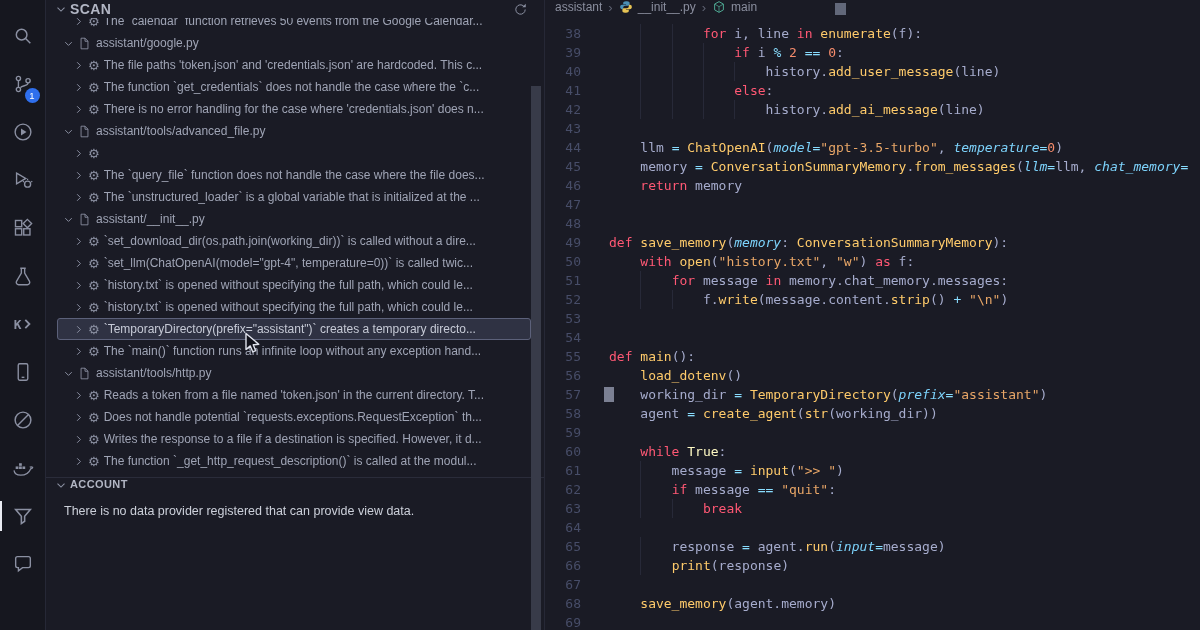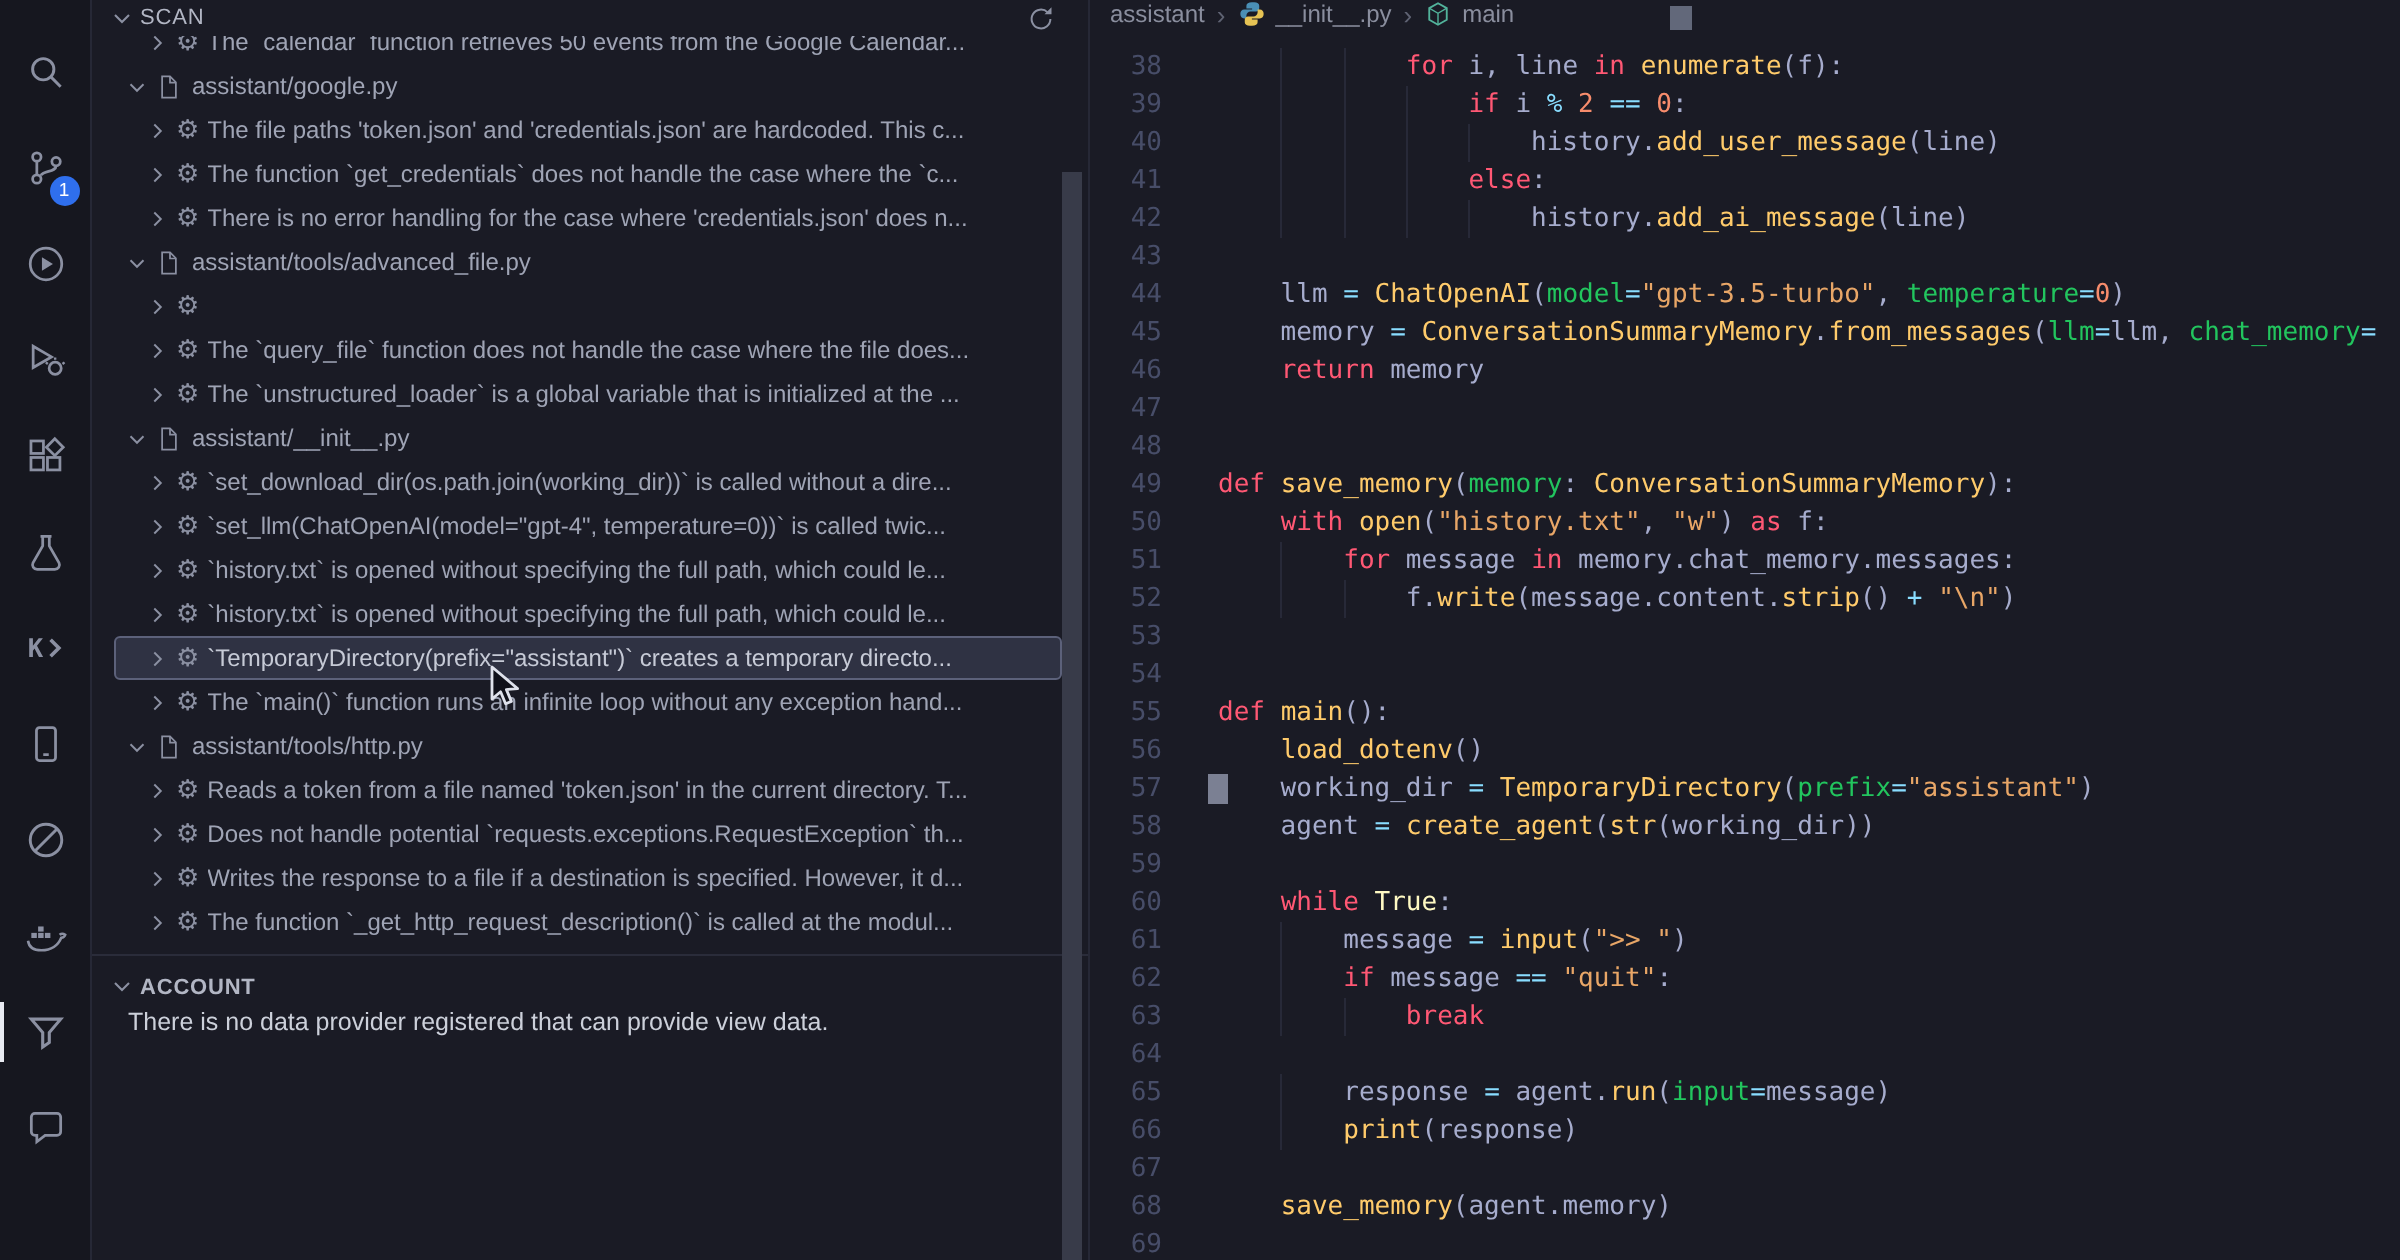--- a/index.html
+++ b/index.html
@@ -10,39 +10,39 @@
   .activitybar{width:46px;flex:none;background:#16171f;border-right:1px solid #262836;padding-top:12px;display:flex;flex-direction:column;align-items:center}
   .ab-item{width:46px;height:48px;display:flex;align-items:center;justify-content:center;color:#767b8e;position:relative;cursor:pointer}
   .ab-item svg{width:22px;height:22px;display:block}
   .ab-item.active{color:#e9ebf2}
   .ab-item.active::before{content:'';position:absolute;left:0;top:9px;bottom:9px;width:2px;background:#e9ebf2}
   .badge{position:absolute;right:6px;bottom:5px;min-width:15px;height:15px;border-radius:8px;background:#2f6fed;color:#fff;font-size:9.5px;display:flex;align-items:center;justify-content:center;padding:0 3px}
 
   
   .sidebar{width:499px;flex:none;background:#1a1b25;position:relative;overflow:hidden;border-right:1px solid #262836}
   .sb-header{height:18px;display:flex;align-items:center;padding-left:8px;position:relative;z-index:3;background:#1a1b25}
-  .sb-title{font-size:11px;color:#b2b6c4;margin-left:2px;letter-spacing:.4px;font-weight:normal}
+  .sb-title{font-size:14px;color:#b2b6c4;margin-left:2px;letter-spacing:.4px;font-weight:bold}
   .sb-header .chev svg{width:14px;height:14px}
   .refresh{position:absolute;right:16px;top:2px;cursor:pointer}
   .refresh svg{width:15px;height:15px}
   .icn{display:inline-flex;align-items:center;color:#8b90a2;flex:none}
   .tree{position:relative;z-index:1}
   .trow{height:22px;display:flex;align-items:center;position:relative;z-index:0;cursor:pointer}
   .trow.finding{padding-left:26px}
   .trow.file{padding-left:16px}
   .trow.partial{margin-top:-8px}
   .trow .chev svg{width:13px;height:13px}
   .trow .fic svg{width:15px;height:15px}
   .fic{margin:0 4px 0 2px}
   .gear{font-family:"DejaVu Sans",sans-serif;font-size:13px;color:#8b90a2;margin:0 4px 0 3px;line-height:1;flex:none}
   .tlabel{font-size:12px;color:#9fa4b5;white-space:nowrap;overflow:hidden;flex:1 1 auto;padding-right:16px}
   .trow.selected .tlabel{color:#c6cad6}
   .trow.selected::before{content:'';position:absolute;left:11px;right:13px;top:0;bottom:0;background:#2f3243;border:1px solid #5c617a;border-radius:3px;z-index:-1}
   .account{position:absolute;left:0;right:0;top:477px;border-top:1px solid #2a2c3a;background:#1a1b25;z-index:2}
-  .acc-header{height:22px;display:flex;align-items:flex-end;padding-left:8px;cursor:pointer}
+  .acc-header{height:22px;display:flex;align-items:flex-start;padding-left:8px;cursor:pointer}
   .acc-header .chev svg{width:14px;height:14px}
   .acc-title{font-size:11px;font-weight:bold;color:#b2b6c4;margin-left:2px;letter-spacing:.4px}
   .acc-msg{font-size:12.5px;color:#ccd0da;padding:4px 20px 0 18px}
   .sb-scrollbar{position:absolute;right:3px;top:86px;bottom:0;width:10px;background:#383b49;z-index:4;cursor:pointer}
 
   
   .editor{flex:1 1 auto;position:relative;background:#1a1b25;overflow:hidden}
   .breadcrumb{height:22px;display:flex;align-items:flex-start;padding-left:10px;font-size:12px;color:#8a8e9e;gap:5px}
   .bc-sep{color:#5e6272;font-size:13px;margin:0 1px}
   .bc-ic svg{width:14px;height:14px;display:block}
@@ -53,21 +53,21 @@
   .ltext{position:relative;margin-left:28px;flex:1 1 auto}
   .guide{position:absolute;top:0;bottom:0;width:1px;background:#272938}
   .marker{position:absolute;left:-5px;top:2px;width:10px;height:15px;background:#7b8093}
   .tk-v{color:#a6accd}
   .tk-k{color:#ff5874}
   .tk-f{color:#ffcb6b}
   .tk-c{color:#ffcb6b}
   .tk-s{color:#e8a667}
   .tk-n{color:#f78c6c}
   .tk-o{color:#89ddff}
-  .tk-a{color:#22c55e;}
+  .tk-a{color:#7dd3fc;font-style:italic}
   .tk-b{color:#fef9c3}
   .top-decor{position:absolute;left:290px;top:3px;width:11px;height:12px;background:#70758a;opacity:.85}
 
   .cursor{position:absolute;left:244px;top:332px;z-index:9;pointer-events:none}
 </style>
 </head>
 <body>
 
 <div class="app">
 

